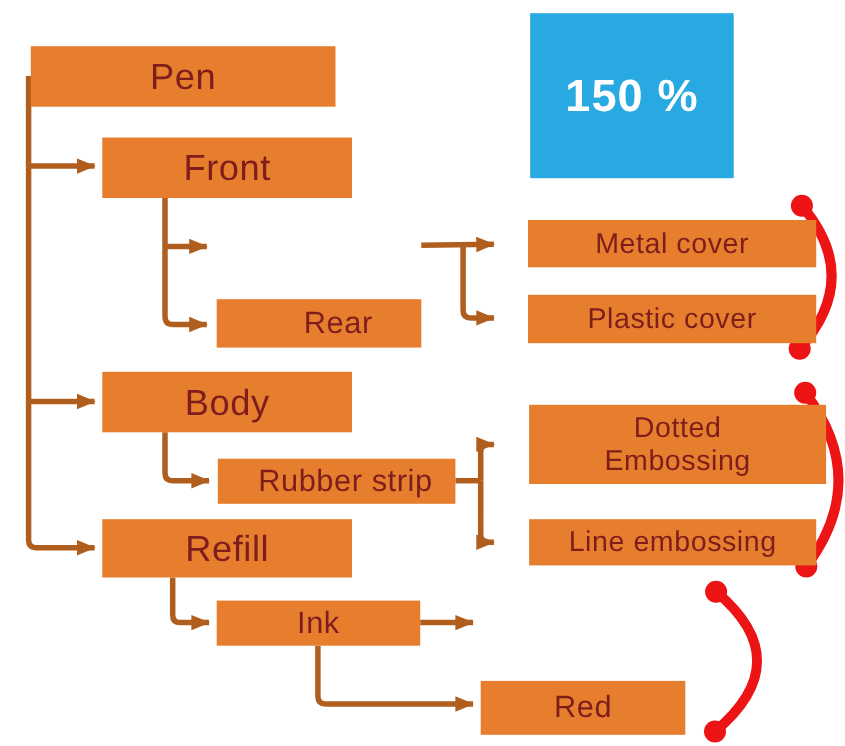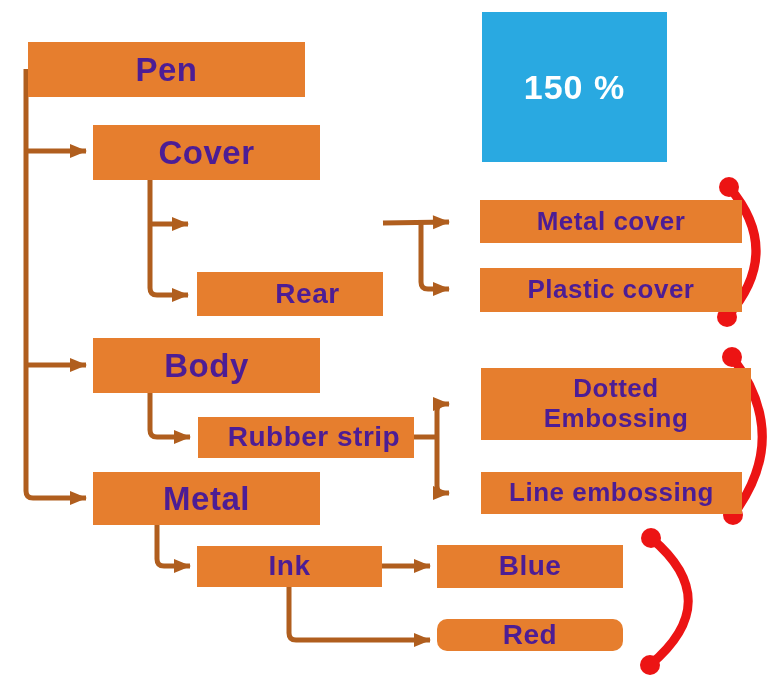--- a/index.html
+++ b/index.html
@@ -18,43 +18,43 @@
   #connector-svg {
     position: absolute;
     left: 0;
     top: 0;
     width: 768px;
     height: 678px;
   }
   .node {
     position: absolute;
     background: #e67e2e;
-    color: #4c1d95;
-    font-weight: 700;
+    color: #7f1d1d;
+    font-weight: 400;
     display: flex;
     align-items: center;
     justify-content: center;
     text-align: center;
     line-height: 1.15;
     letter-spacing: 0.5px;
     box-sizing: border-box;
   }
   .node.big    { font-size: 33px; }
   .node.medium { font-size: 28px; }
   .node.small  { font-size: 26px; margin-left: 24px; }
   .badge {
     position: absolute;
     left: 482px;
     top: 12px;
     width: 185px;
     height: 150px;
     background: #29a9e1;
     color: #ffffff;
     font-weight: 700;
-    font-size: 34px;
+    font-size: 41px;
     display: flex;
     flex-direction: column;
     align-items: center;
     justify-content: center;
     text-align: center;
     line-height: 1.32;
     letter-spacing: 1px;
   }
   
   #n-pen     { left:28px;  top:42px;  width:277px; height:55px; }
@@ -63,21 +63,21 @@
   #n-rear    { left:197px; top:272px; width:186px; height:44px;padding-left:35px; }
   #n-metal   { left:456px; top:200px; width:262px; height:43px; }
   #n-plastic { left:456px; top:268px; width:262px; height:44px; }
   #n-body    { left:93px;  top:338px; width:227px; height:55px; }
   #n-rubber  { left:198px; top:417px; width:216px; height:41px;padding-left:16px; }
   #n-dotted  { left:457px; top:368px; width:270px; height:72px; padding:0 43px; }
   #n-lineemb { left:457px; top:472px; width:261px; height:42px; }
   #n-refill  { left:93px;  top:472px; width:227px; height:53px; }
   #n-ink     { left:197px; top:546px; width:185px; height:41px; }
   #n-blue    { left:437px; top:545px; width:186px; height:43px; }
-  #n-red     { left:437px; top:619px; width:186px; height:32px;border-radius:10px; }
+  #n-red     { left:437px; top:619px; width:186px; height:49px; }
 </style>
 </head>
 <body>
 
 <div id="stage">
 
   <svg id="connector-svg" viewBox="0 0 768 678" xmlns="http://www.w3.org/2000/svg">
     <defs>
       <marker id="arrow" markerUnits="userSpaceOnUse" markerWidth="20" markerHeight="18" refX="17" refY="9" orient="auto">
         <path d="M1,2 L18,9 L1,16 Z" fill="#b05e1e"></path>
@@ -125,26 +125,25 @@
         <circle cx="650" cy="665" r="10" fill="#ec1414"></circle>
       </g>
     </g>
   </svg>
 
   <div class="badge">
     <span>150 %</span>
   </div>
 
   <div id="n-pen" class="node big">Pen</div>
-  <div id="n-cover" class="node big">Cover</div>
+  <div id="n-cover" class="node big">Front</div>
   <div id="n-rear" class="node medium">Rear</div>
   <div id="n-metal" class="node small">Metal cover</div>
   <div id="n-plastic" class="node small">Plastic cover</div>
   <div id="n-body" class="node big">Body</div>
   <div id="n-rubber" class="node medium">Rubber strip</div>
   <div id="n-dotted" class="node small">Dotted Embossing</div>
   <div id="n-lineemb" class="node small">Line embossing</div>
-  <div id="n-refill" class="node big">Metal</div>
+  <div id="n-refill" class="node big">Refill</div>
   <div id="n-ink" class="node medium">Ink</div>
-  <div id="n-blue" class="node medium">Blue</div>
   <div id="n-red" class="node medium">Red</div>
 
 </div>
 
 </body></html>

